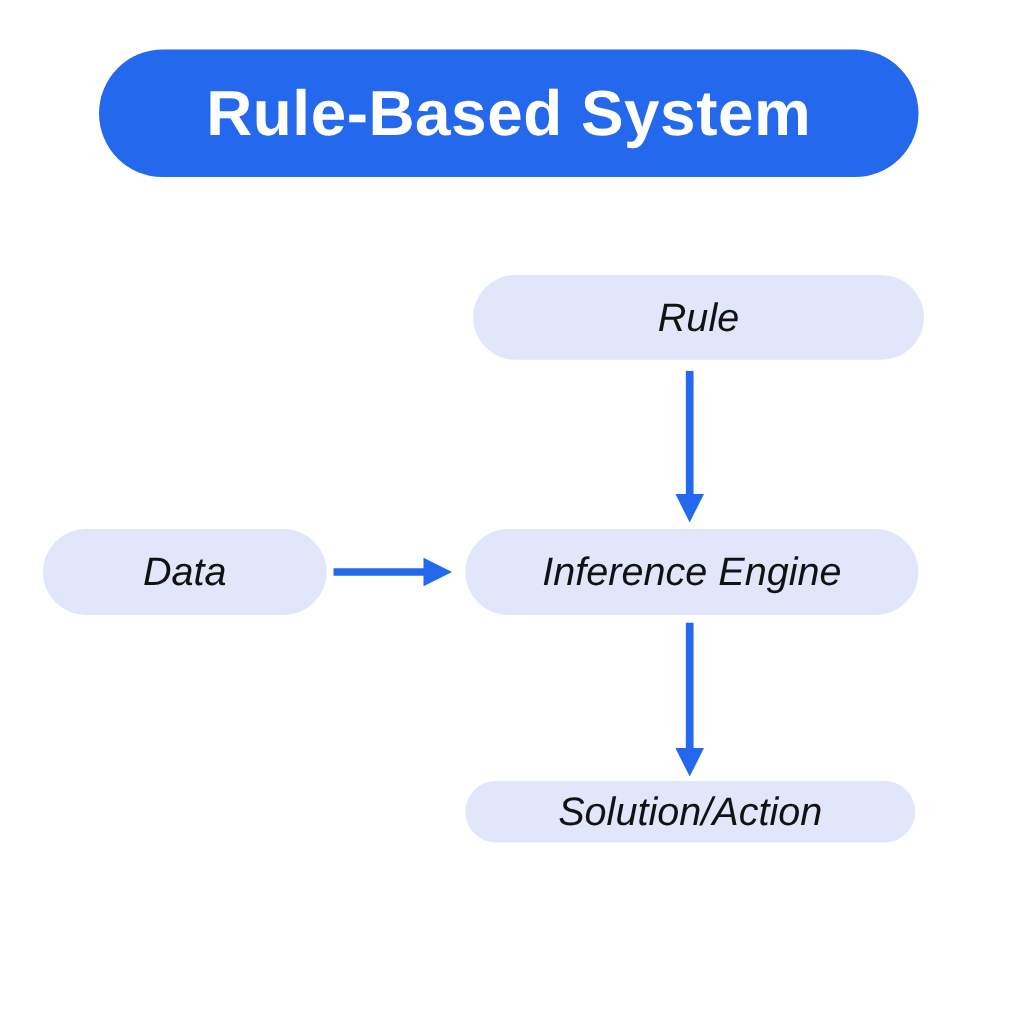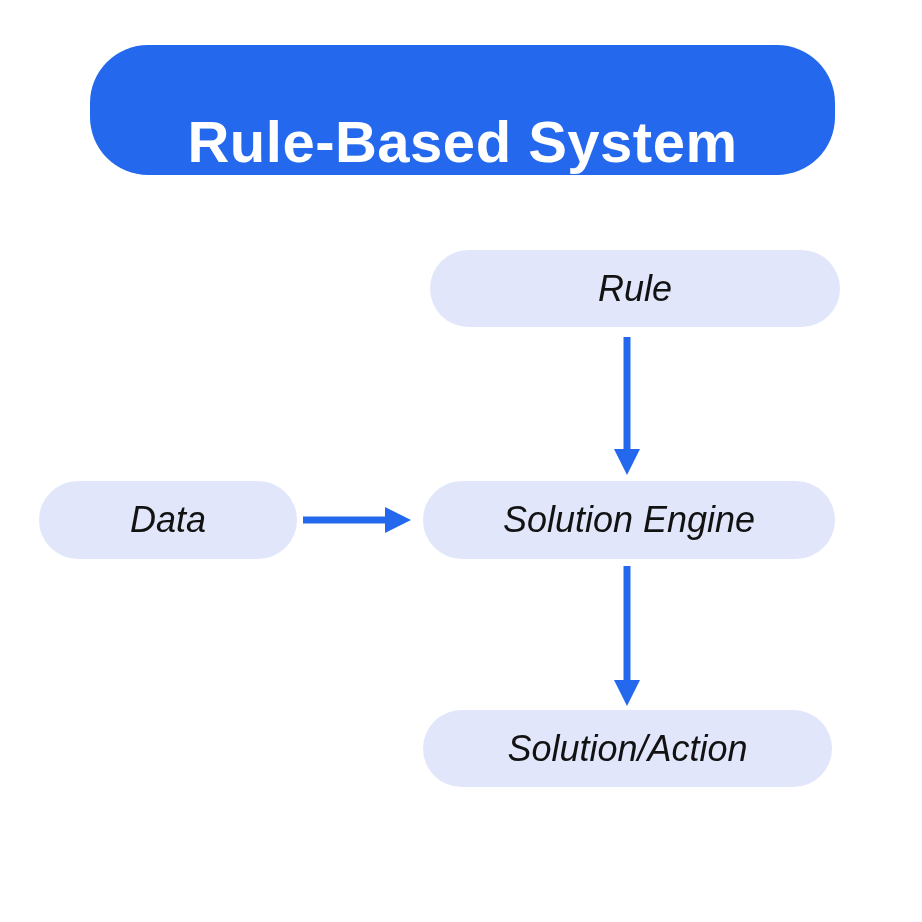--- a/index.html
+++ b/index.html
@@ -17,45 +17,45 @@
     overflow: hidden;
   }
   .canvas {
     position: relative;
     width: 922px; height: 922px;
     background: var(--background);
   }
   .title-banner {
     position: absolute;
     left: 90px; top: 45px;
-    width: 745px; height: 130px;
+    width: 745px; height: 116px;
     background: var(--accent-blue);
     border-radius: 58px;
-    display: flex; align-items: flex-end; justify-content: center;
+    display: flex; align-items: center; justify-content: center;
     color: var(--title-text);
     font-size: 58px;
     font-weight: 700;
     letter-spacing: 0.5px;
     white-space: nowrap;
   }
   .node {
     position: absolute;
     background: var(--node-fill);
     border-radius: 39px;
     display: flex; align-items: center; justify-content: center;
     color: var(--node-text);
     font-size: 36px;
     font-weight: 400;
     white-space: nowrap;
     font-style: italic;
   }
   .node-rule      { left: 430px; top: 250px; width: 410px; height: 77px; }
   .node-data      { left:  39px; top: 481px; width: 258px; height: 78px; }
   .node-inference { left: 423px; top: 481px; width: 412px; height: 78px; }
-  .node-solution  { left: 423px; top: 710px; width: 409px; height: 77px; align-items: center; }
+  .node-solution  { left: 423px; top: 710px; width: 409px; height: 56px; align-items: center; }
   .arrow {
     position: absolute;
     color: var(--accent-blue);
   }
   .arrow svg { display: block; }
   .arrow-rule-to-inference      { left: 612px; top: 337px; }
   .arrow-data-to-inference      { left: 303px; top: 505px; }
   .arrow-inference-to-solution  { left: 612px; top: 566px; }
 </style>
 </head>
@@ -83,21 +83,21 @@
   </div>
 
   <div class="arrow arrow-data-to-inference">
     <svg width="108" height="30" viewBox="0 0 108 30" xmlns="http://www.w3.org/2000/svg">
       <line x1="0" y1="15" x2="85" y2="15" stroke="currentColor" stroke-width="7"></line>
       <polygon points="82,2 82,28 108,15" fill="currentColor"></polygon>
     </svg>
   </div>
 
   <div class="node node-inference">
-    <span>Solution Engine</span>
+    <span>Inference Engine</span>
   </div>
 
   <div class="arrow arrow-inference-to-solution">
     <svg width="30" height="140" viewBox="0 0 30 140" xmlns="http://www.w3.org/2000/svg">
       <line x1="15" y1="0" x2="15" y2="117" stroke="currentColor" stroke-width="7"></line>
       <polygon points="2,114 28,114 15,140" fill="currentColor"></polygon>
     </svg>
   </div>
 
   <div class="node node-solution">

